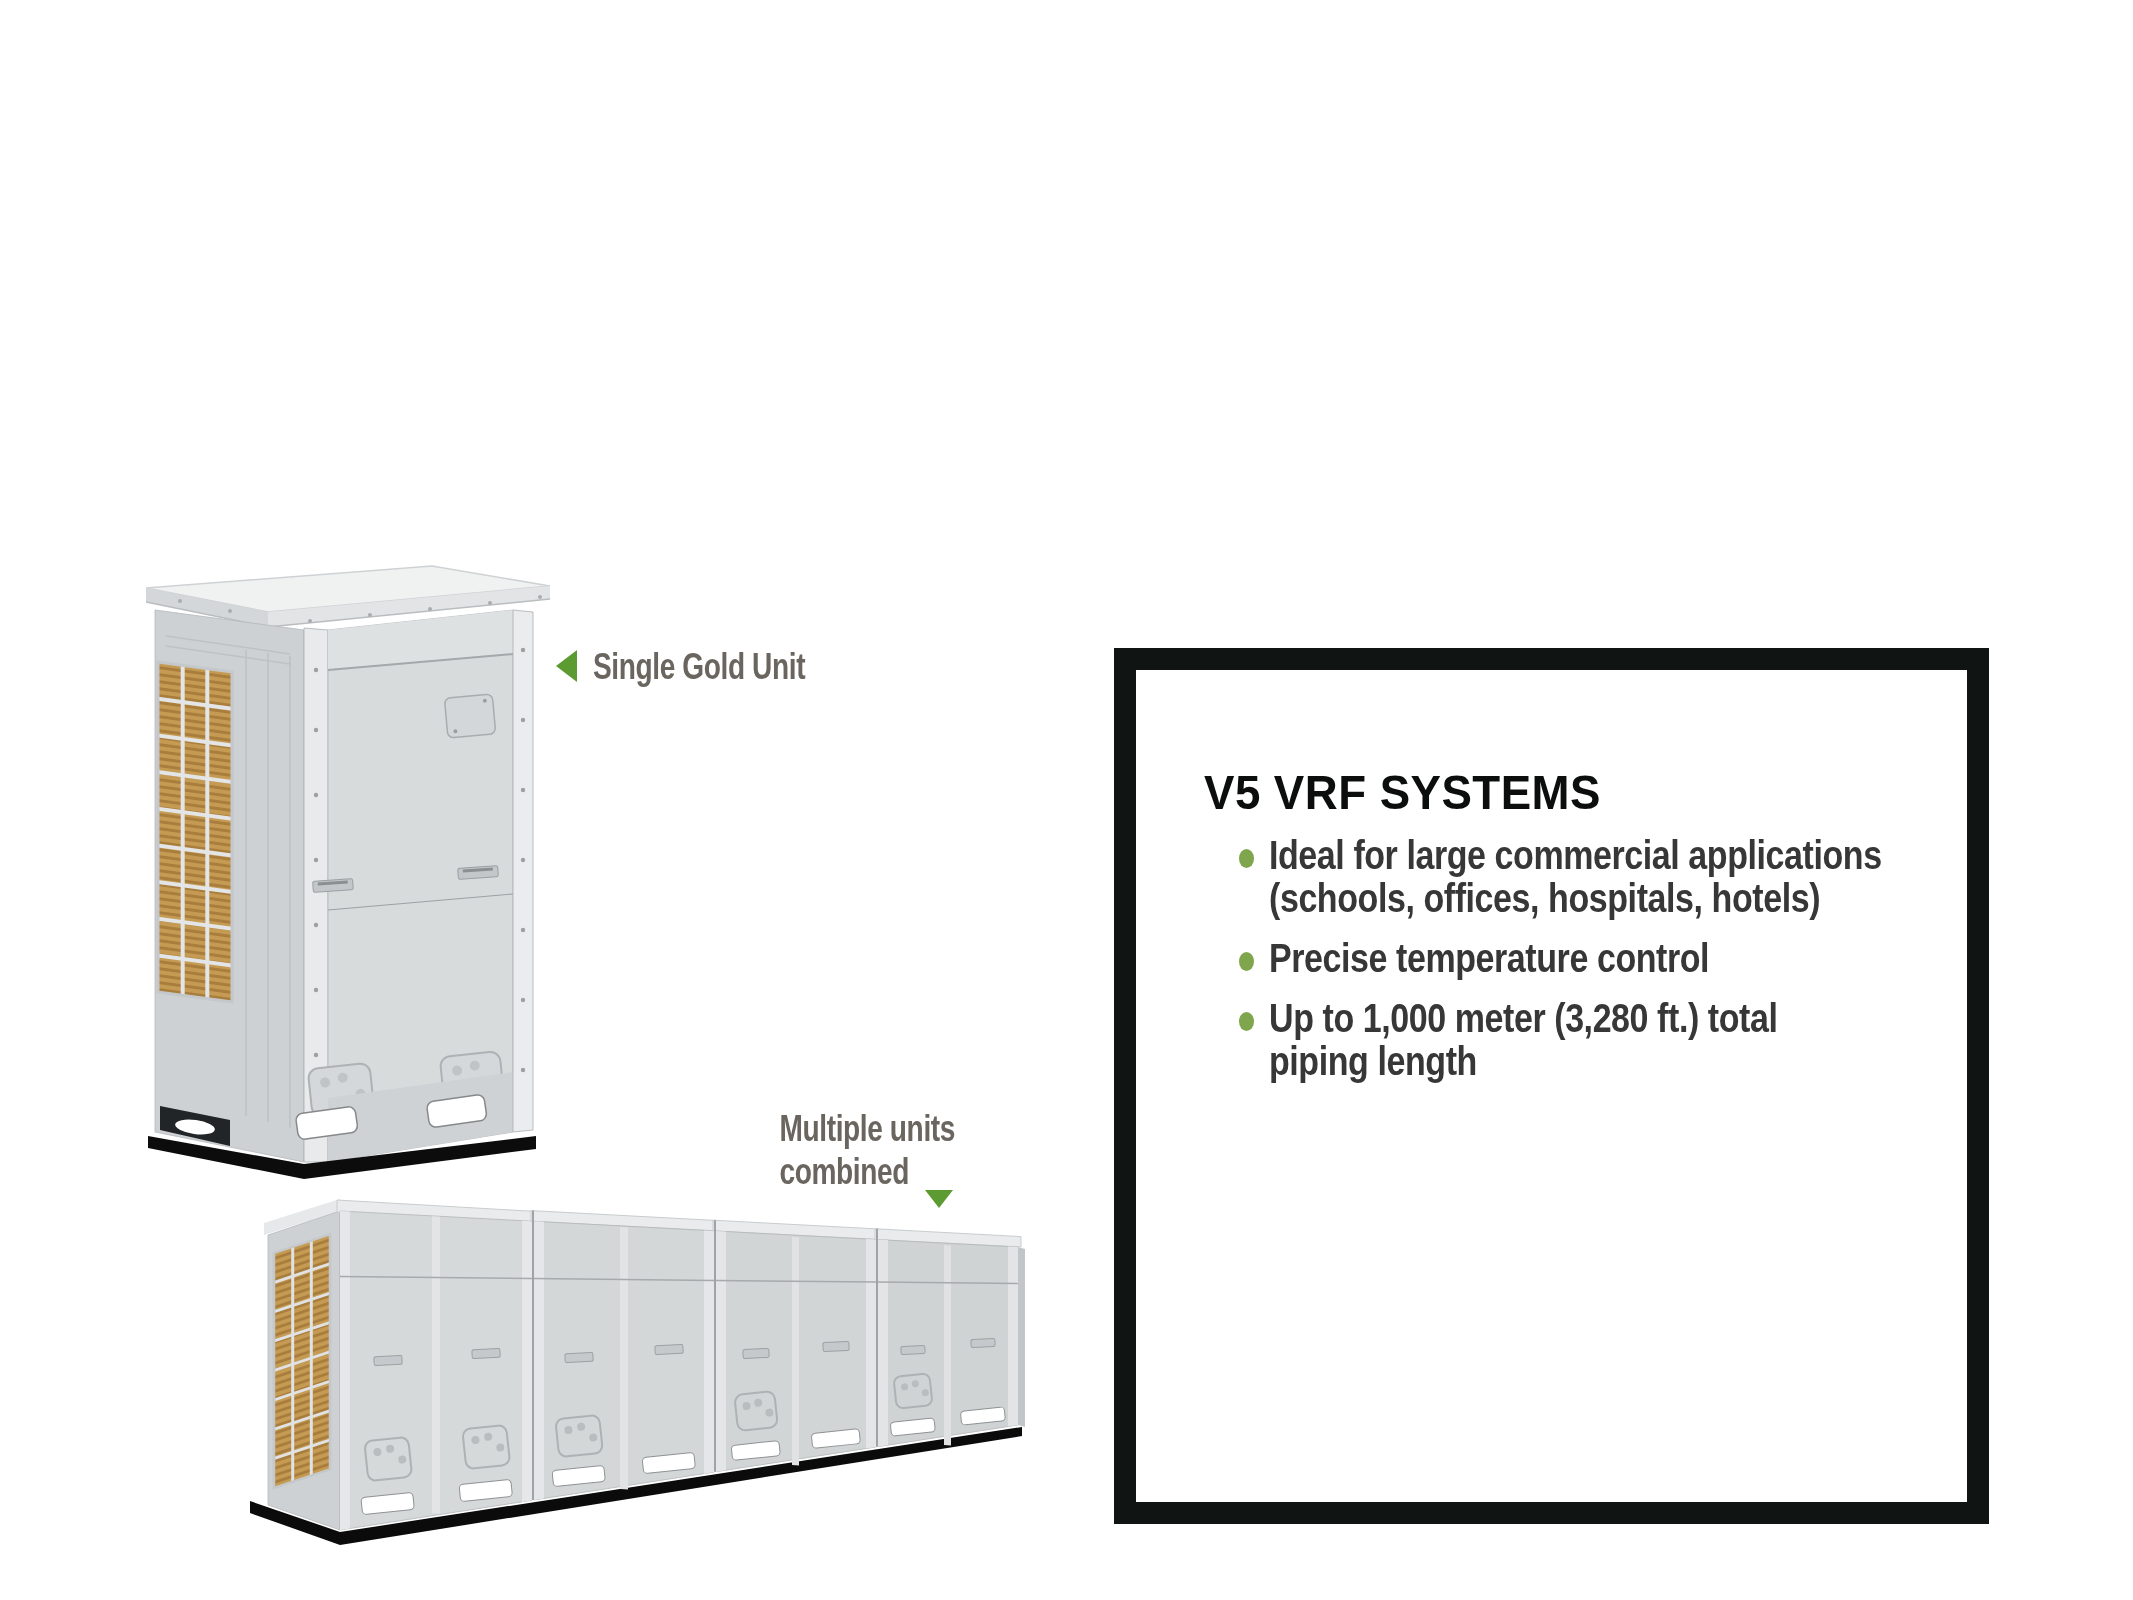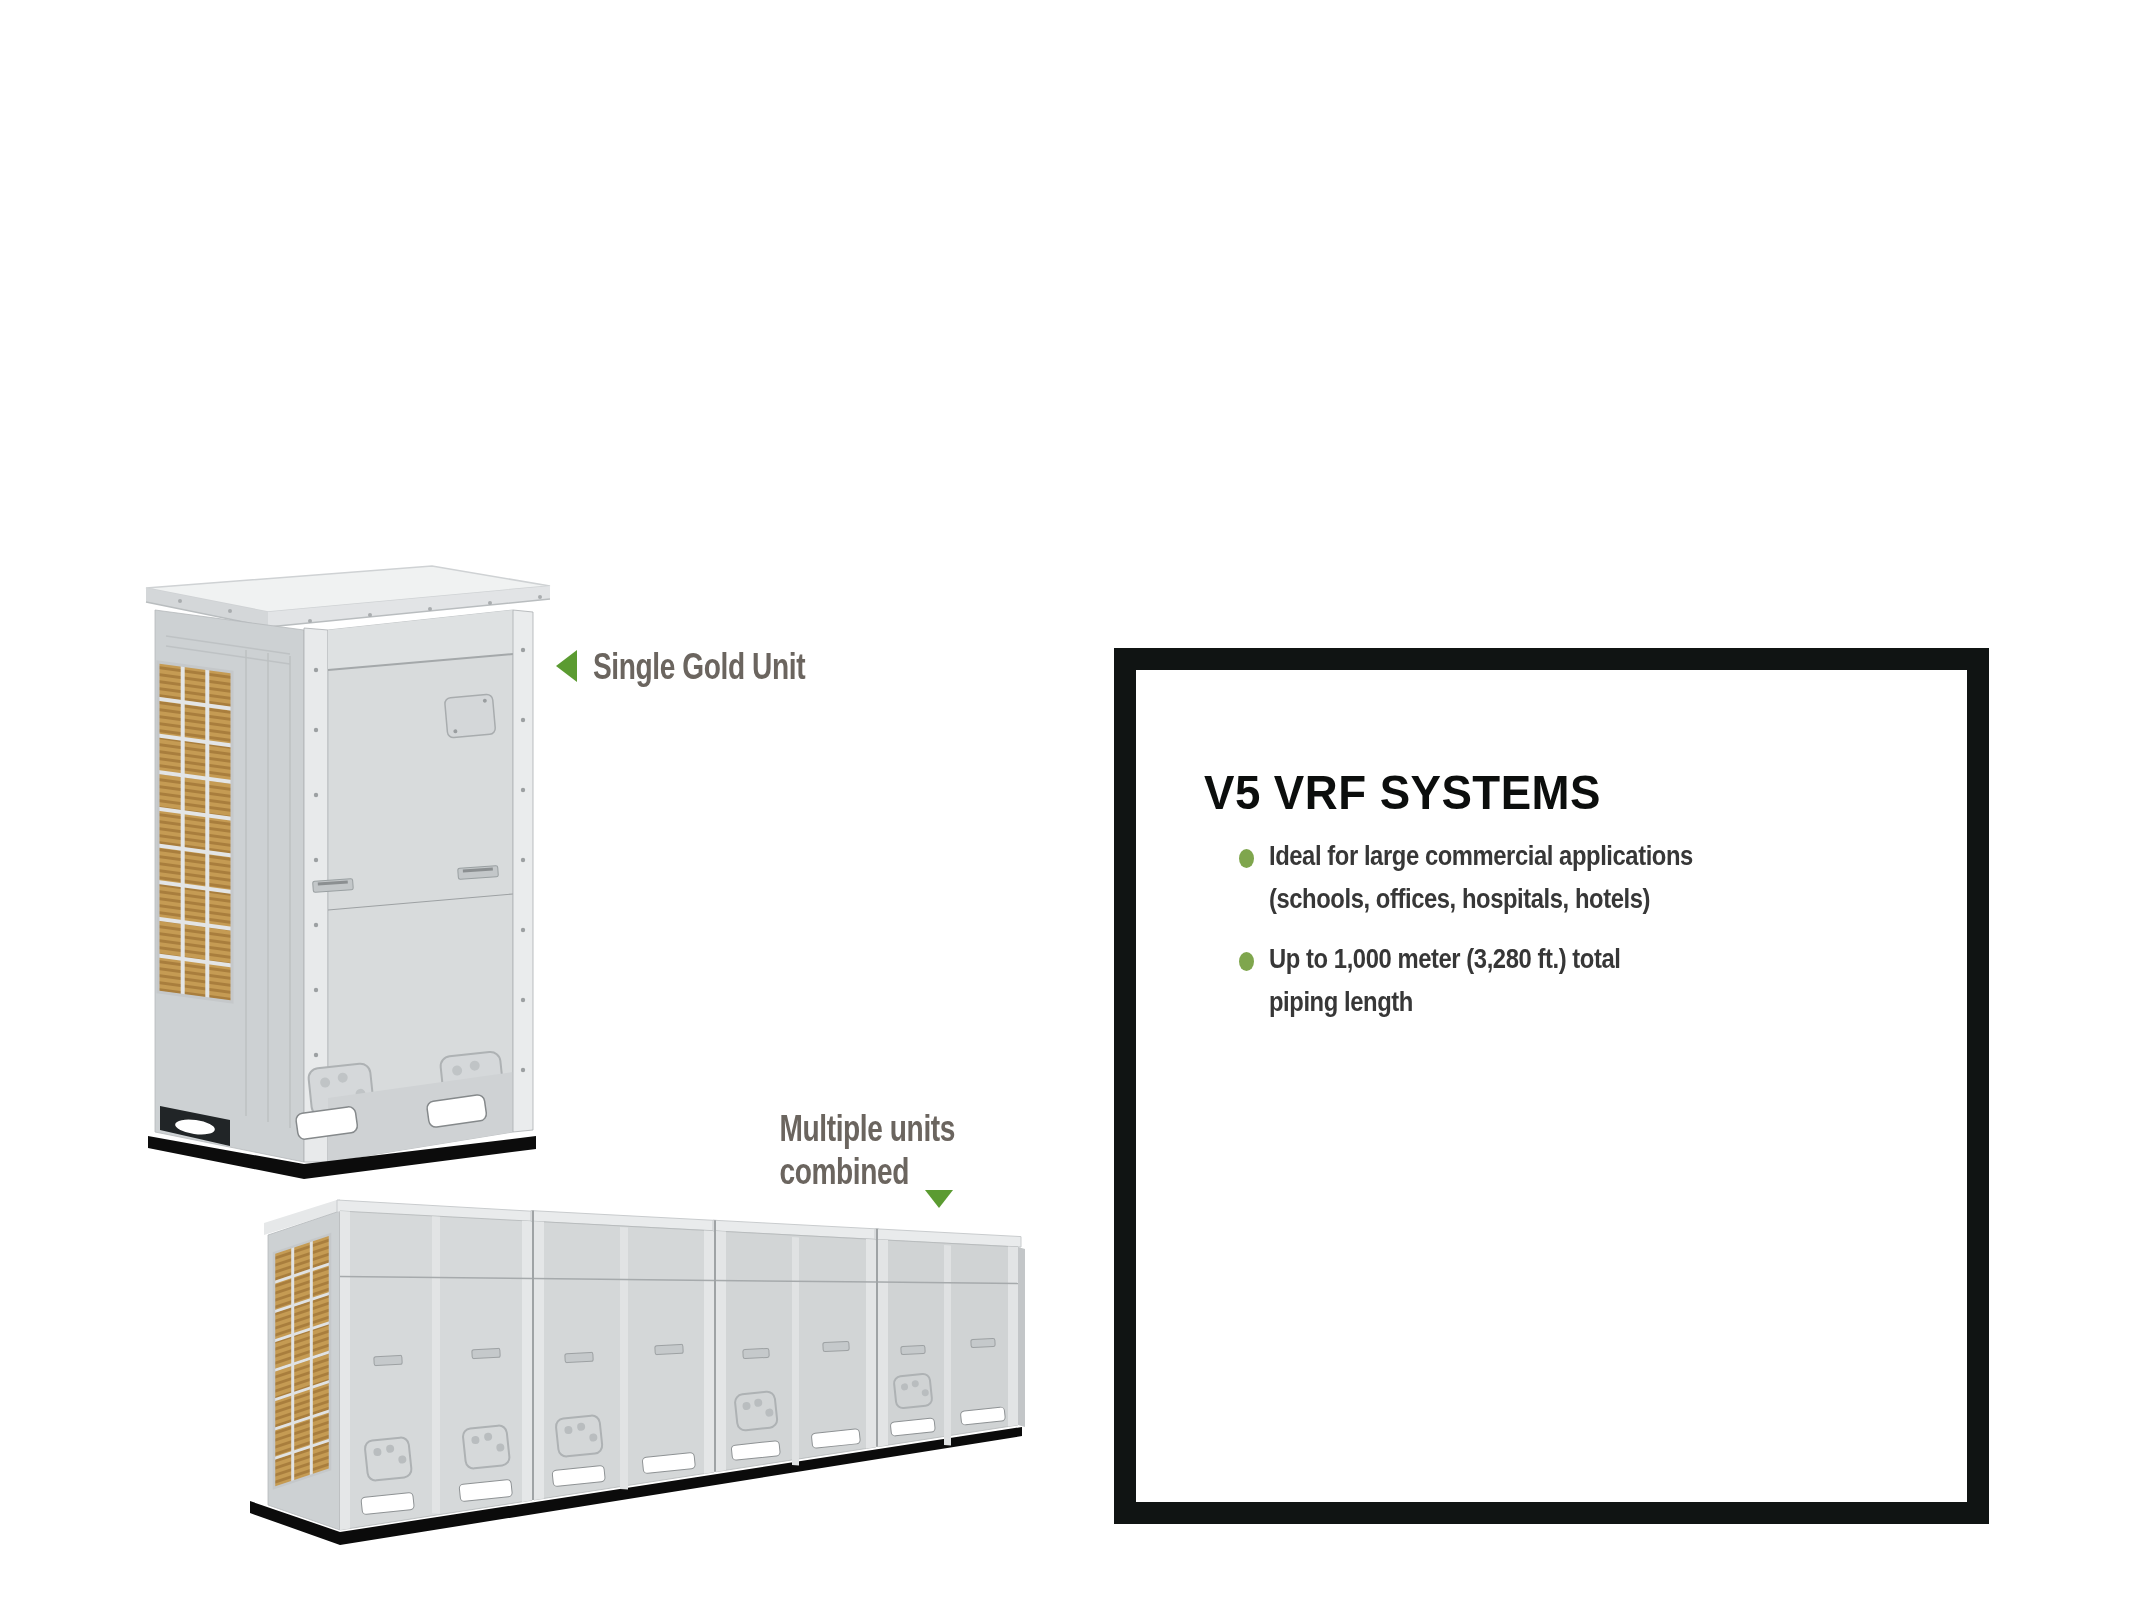--- a/index.html
+++ b/index.html
@@ -42,21 +42,21 @@
     border:22px solid #101413;background:#ffffff;
   }
   .box-inner{padding:95px 0 0 68px;}
   .box-title{
     margin:0;font-size:48px;line-height:55px;font-weight:bold;color:#0c0e0d;
     white-space:nowrap;transform:scaleX(0.95);transform-origin:0 0;letter-spacing:0.5px;
   }
   .feature-list{list-style:none;margin:14px 0 0 0;padding:0;}
   .feature-list li{
     position:relative;padding-left:65px;margin:4px 0 17px 0;
-    font-size:28px;line-height:43px;font-weight:bold;color:#373737;
+    font-size:40px;line-height:43px;font-weight:bold;color:#373737;
   }
   .feature-list li::before{
     content:"";position:absolute;left:35px;top:15px;width:15px;height:19px;
     border-radius:50%;background:#7fa64d;
   }
   .li-text{transform:scaleX(0.85);transform-origin:0 0;letter-spacing:-0.5px;}
   .bl{white-space:nowrap;}
   .bl:empty{display:none;}
 </style>
 </head>
@@ -350,20 +350,25 @@
       <h1 class="box-title">V5 VRF SYSTEMS</h1>
       <ul class="feature-list">
         <li>
           <div class="li-text">
             <div class="bl">Ideal for large commercial applications</div>
             <div class="bl">(schools, offices, hospitals, hotels)</div>
           </div>
         </li>
         <li>
           <div class="li-text">
+            <div class="bl">Precise temperature control</div>
+          </div>
+        </li>
+        <li>
+          <div class="li-text">
             <div class="bl">Up to 1,000 meter (3,280 ft.) total</div>
             <div class="bl">piping length</div>
           </div>
         </li>
       </ul>
     </div>
   </div>
 
 </div>
 

